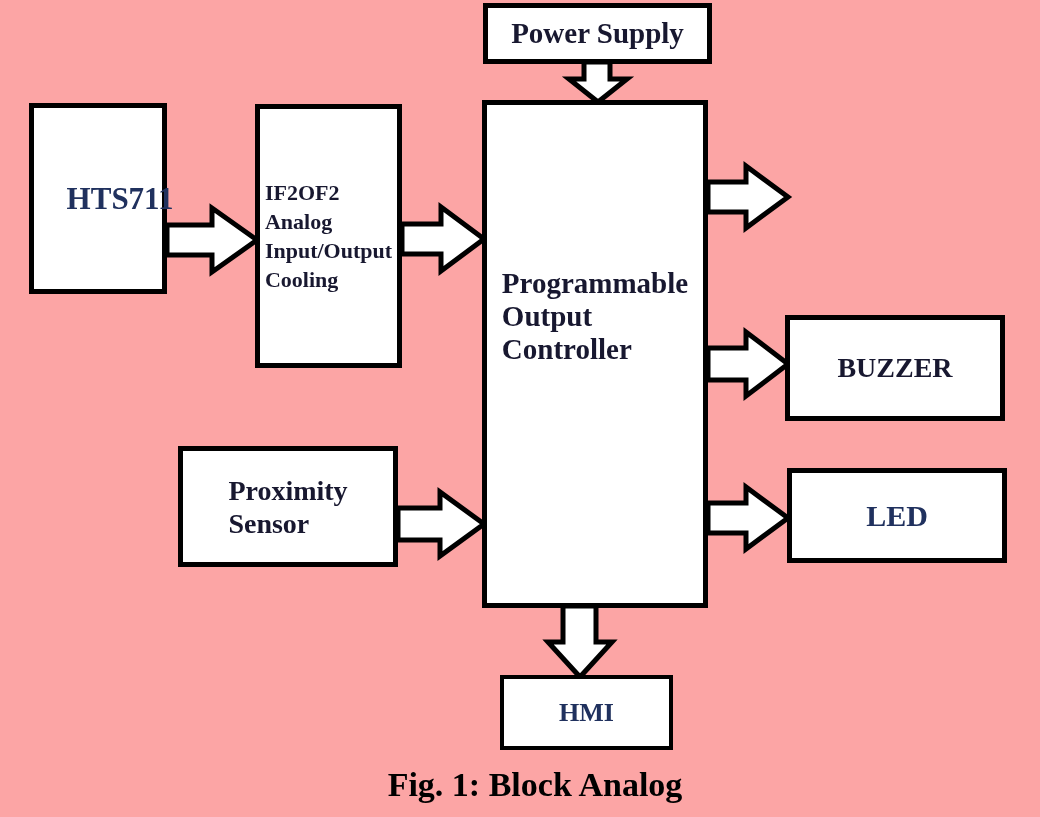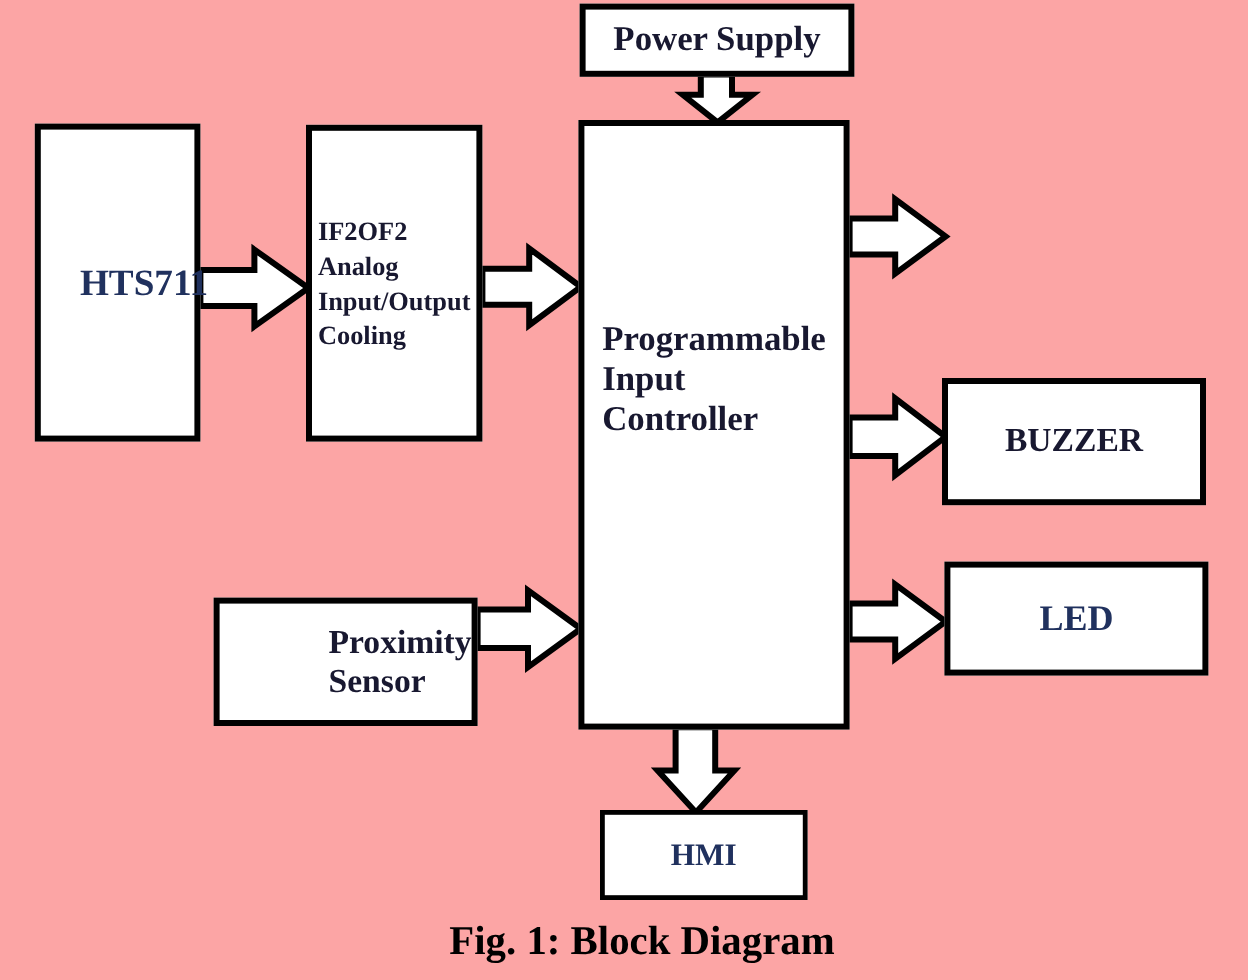--- a/index.html
+++ b/index.html
@@ -38,24 +38,24 @@
     align-items: center;
     justify-content: center;
   }
   .lbl {
     font-weight: bold;
     color: #181830;
     white-space: pre-line;
   }
   
   .b-ps   { left: 483px; top: 3px;   width: 229px; height: 61px; }
-  .b-hts  { left: 29px;  top: 103px; width: 138px; height: 265px; padding-left: 44px; }
+  .b-hts  { left: 29px;  top: 103px; width: 138px; height: 191px; padding-left: 44px; }
   .b-io   { left: 255px; top: 104px; width: 147px; height: 264px; }
   .b-plc  { left: 482px; top: 100px; width: 226px; height: 508px; align-items: flex-start; }
-  .b-prox { left: 178px; top: 498px; width: 220px; height: 107px; justify-content: flex-end; }
+  .b-prox { left: 178px; top: 446px; width: 220px; height: 121px; }
   .b-fan  { left: 785px; top: 148px; width: 218px; height: 95px; }
   .b-buz  { left: 785px; top: 315px; width: 220px; height: 106px; }
   .b-led  { left: 787px; top: 468px; width: 220px; height: 95px; }
   .b-hmi  { left: 500px; top: 675px; width: 173px; height: 75px; border-width: 4px; }
   
   .lbl-ps   { font-size: 29px; }
   .lbl-hts  { font-size: 31px; color: #20315e; }
   .lbl-io   { font-size: 22px; line-height: 29px; text-align: left; }
   .lbl-plc  { font-size: 29px; line-height: 33px; text-align: left; margin-top: 162px; }
   .lbl-prox { font-size: 28px; line-height: 33px; text-align: left; }
@@ -100,21 +100,21 @@
 
   <div class="box b-io">
     <span class="lbl lbl-io">IF2OF2
 Analog
 Input/Output
 Cooling</span>
   </div>
 
   <div class="box b-plc">
     <span class="lbl lbl-plc">Programmable
-Input
+Output
 Controller</span>
   </div>
 
   <div class="box b-prox">
     <span class="lbl lbl-prox">Proximity
 Sensor</span>
   </div>
 
 
   <div class="box b-buz">
@@ -122,15 +122,15 @@
   </div>
 
   <div class="box b-led">
     <span class="lbl lbl-led">LED</span>
   </div>
 
   <div class="box b-hmi">
     <span class="lbl lbl-hmi">HMI</span>
   </div>
 
-  <div class="caption">Fig. 1: Block Diagram</div>
+  <div class="caption">Fig. 1: Block Analog</div>
 
 </div>
 
 </body></html>

